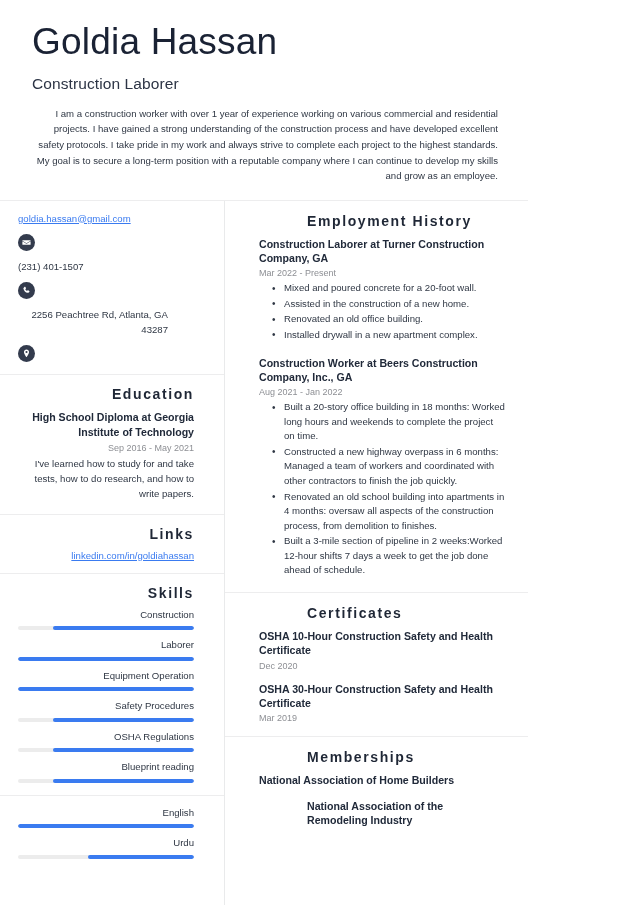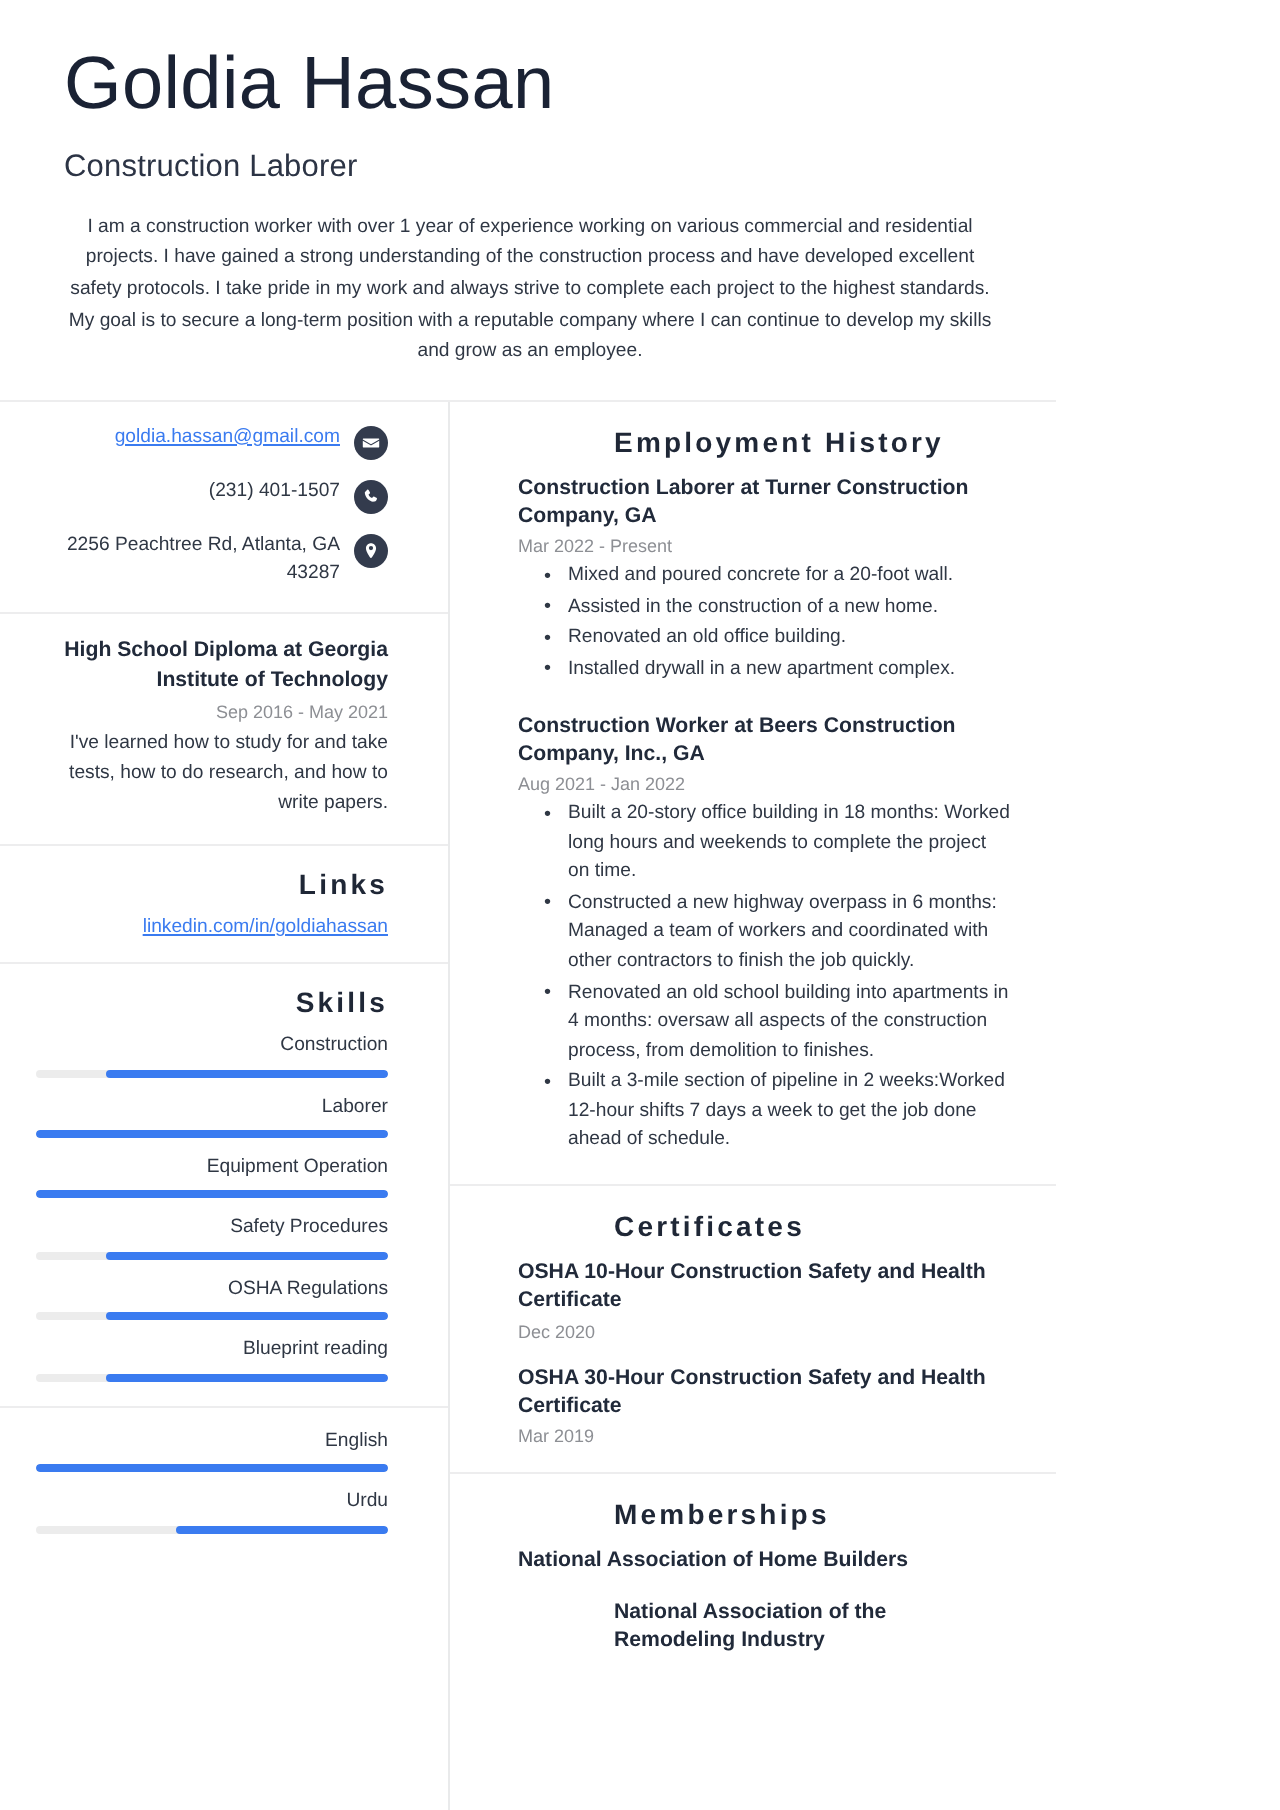--- a/index.html
+++ b/index.html
@@ -41,21 +41,21 @@
     color: #2c3445;
     margin: 0 0 13px 0;
     letter-spacing: 0.1px;
   }
   .summary {
     font-size: 9.6px;
     line-height: 1.62;
     color: #2f3744;
     margin: 0;
     max-width: 578px;
-    text-align: center;
+    text-align: right;
   }
 
   
   .body-split {
     display: flex;
     align-items: stretch;
     border-top: 1px solid #ededee;
     height: 722px;
     box-sizing: border-box;
   }
@@ -78,20 +78,21 @@
     box-sizing: border-box;
   }
   .lblock.no-border { border-bottom: none; }
 
   .contact-row {
     display: flex;
     align-items: flex-start;
     justify-content: flex-end;
     gap: 7px;
     margin-bottom: 9px;
+    flex-direction: column;
   }
   .contact-row:last-child { margin-bottom: 0; }
   .contact-text {
     font-size: 9.6px;
     line-height: 1.5;
     color: #2f3744;
     text-align: right;
     max-width: 150px;
   }
   .contact-text.link {
@@ -277,20 +278,21 @@
           <div class="contact-text">2256 Peachtree Rd, Atlanta, GA 43287</div>
           <span class="cicon">
             <svg width="9" height="9" viewBox="0 0 16 16">
                 <path fill="#ffffff" d="M8 1C5.5 1 3.5 3 3.5 5.5c0 3.2 3.7 8.2 4 8.6.2.3.7.3.9 0 .4-.4 4.1-5.4 4.1-8.6C12.5 3 10.5 1 8 1zm0 6.3a1.9 1.9 0 1 1 0-3.8 1.9 1.9 0 0 1 0 3.8z"></path>
               </svg>
           </span>
         </div>
       </div>
 
       <div class="lblock">
+        <div class="sec-head right">Education</div>
         <div>
           <div class="edu-title">High School Diploma at Georgia Institute of Technology</div>
           <div class="edu-date">Sep 2016 - May 2021</div>
           <div class="edu-desc">I've learned how to study for and take tests, how to do research, and how to write papers.</div>
         </div>
       </div>
 
       <div class="lblock">
         <div class="sec-head right">Links</div>
         <a class="llink" href="#">linkedin.com/in/goldiahassan</a>

